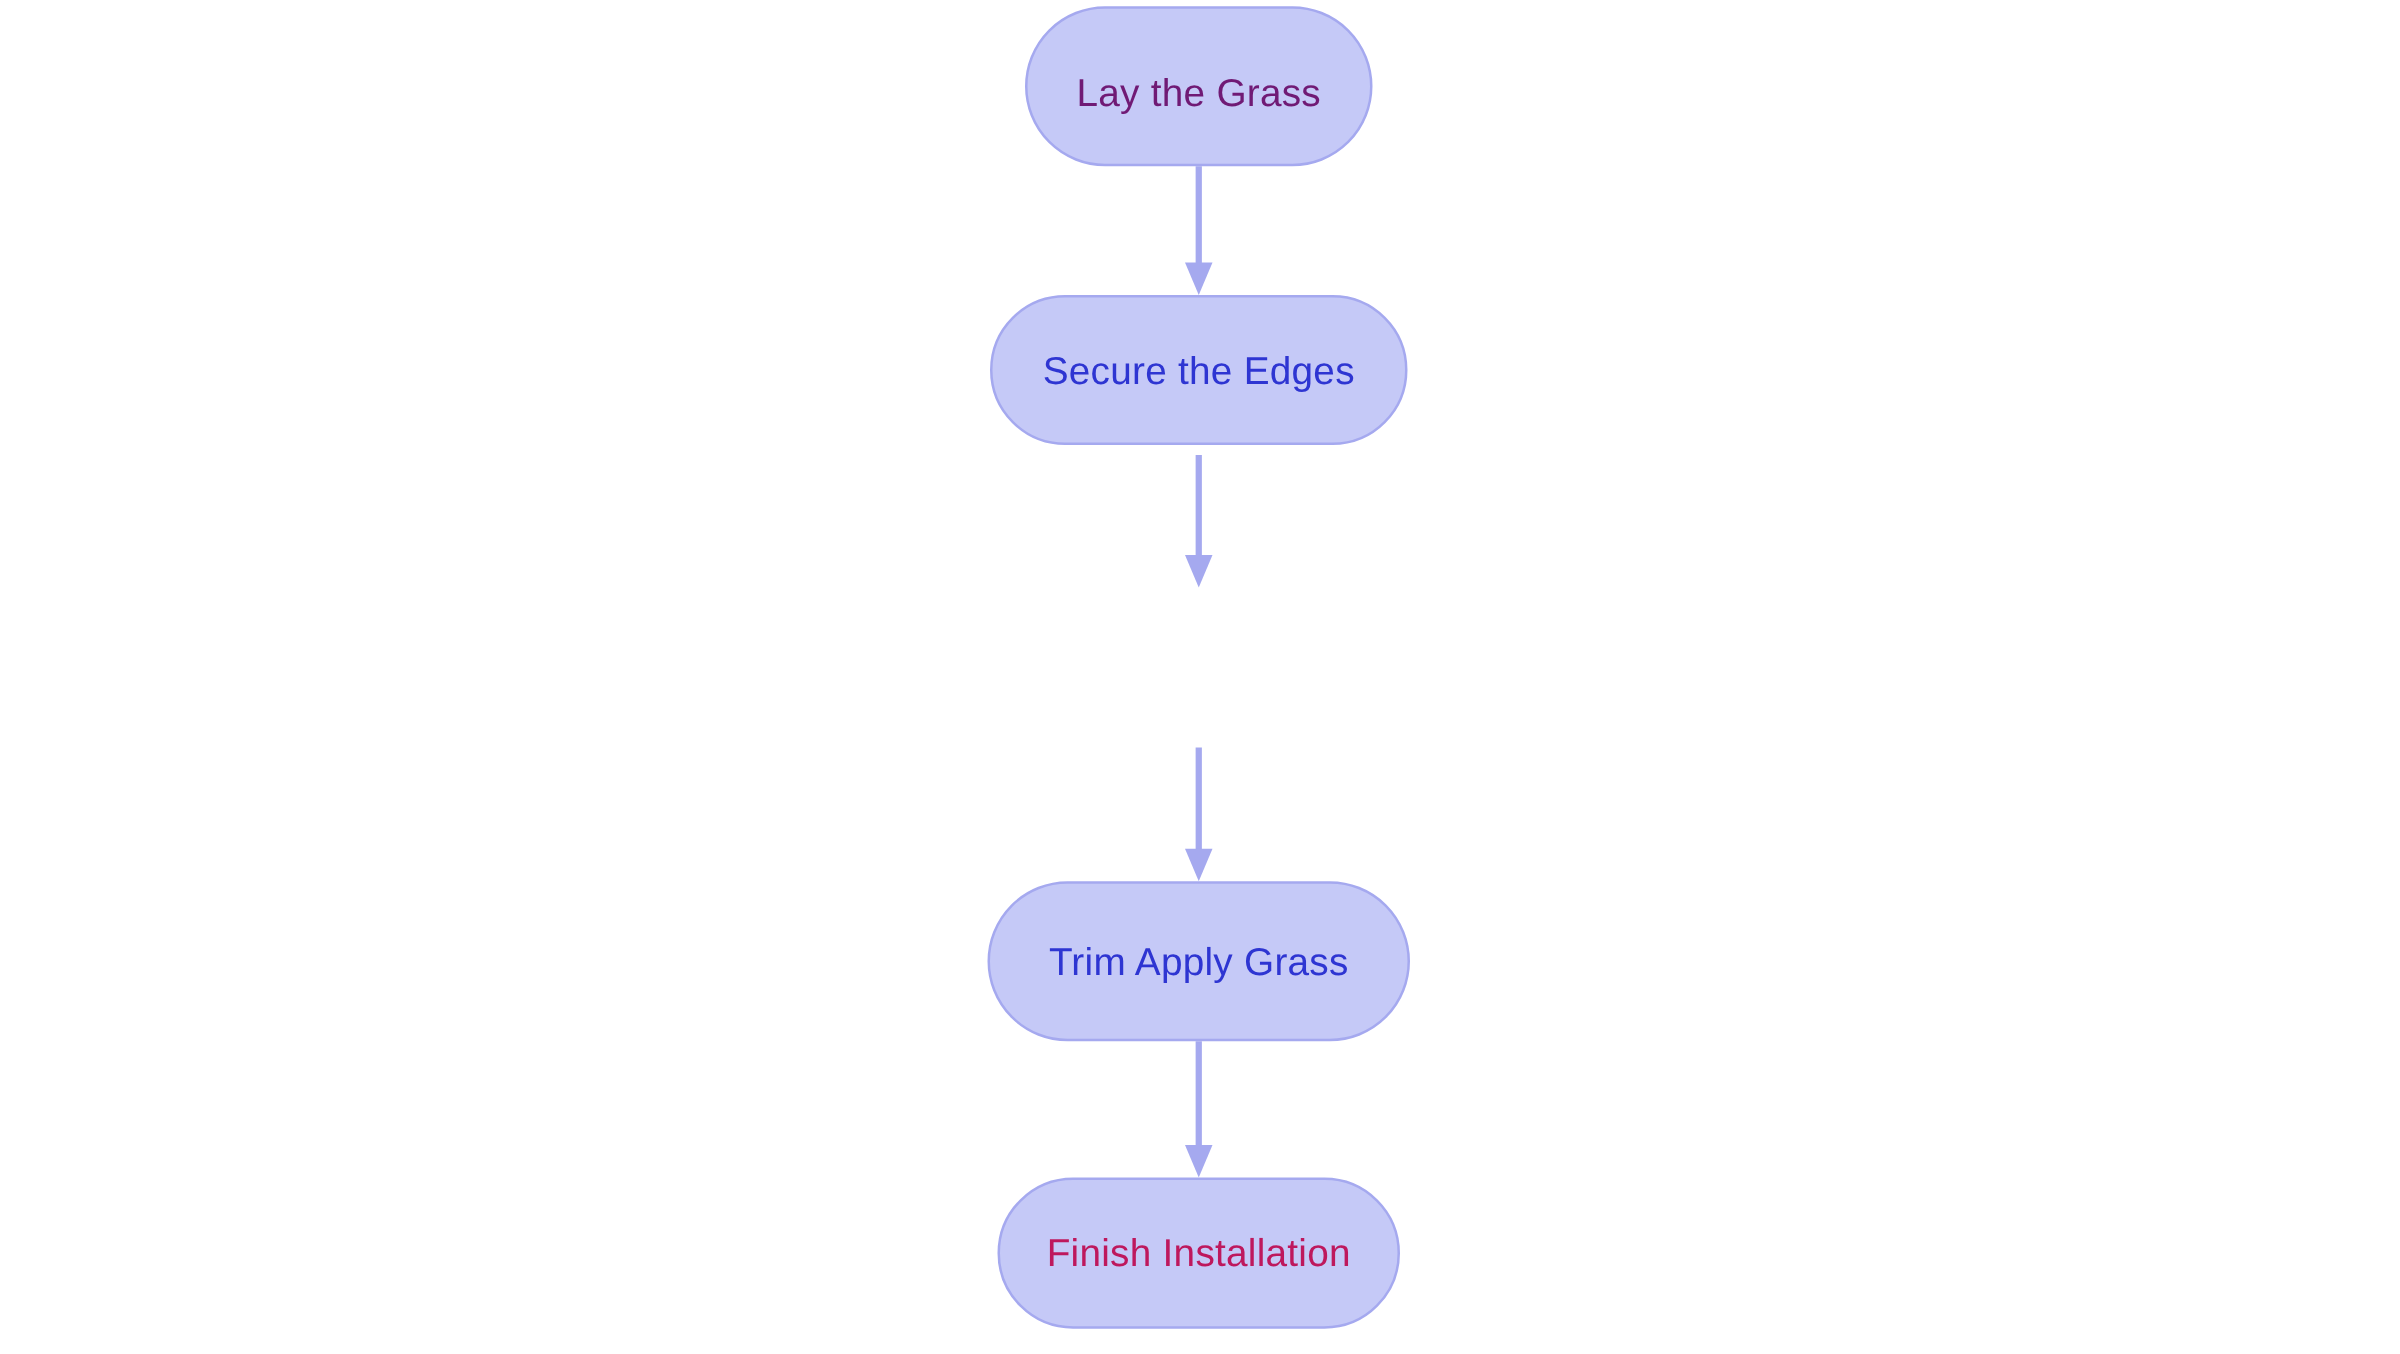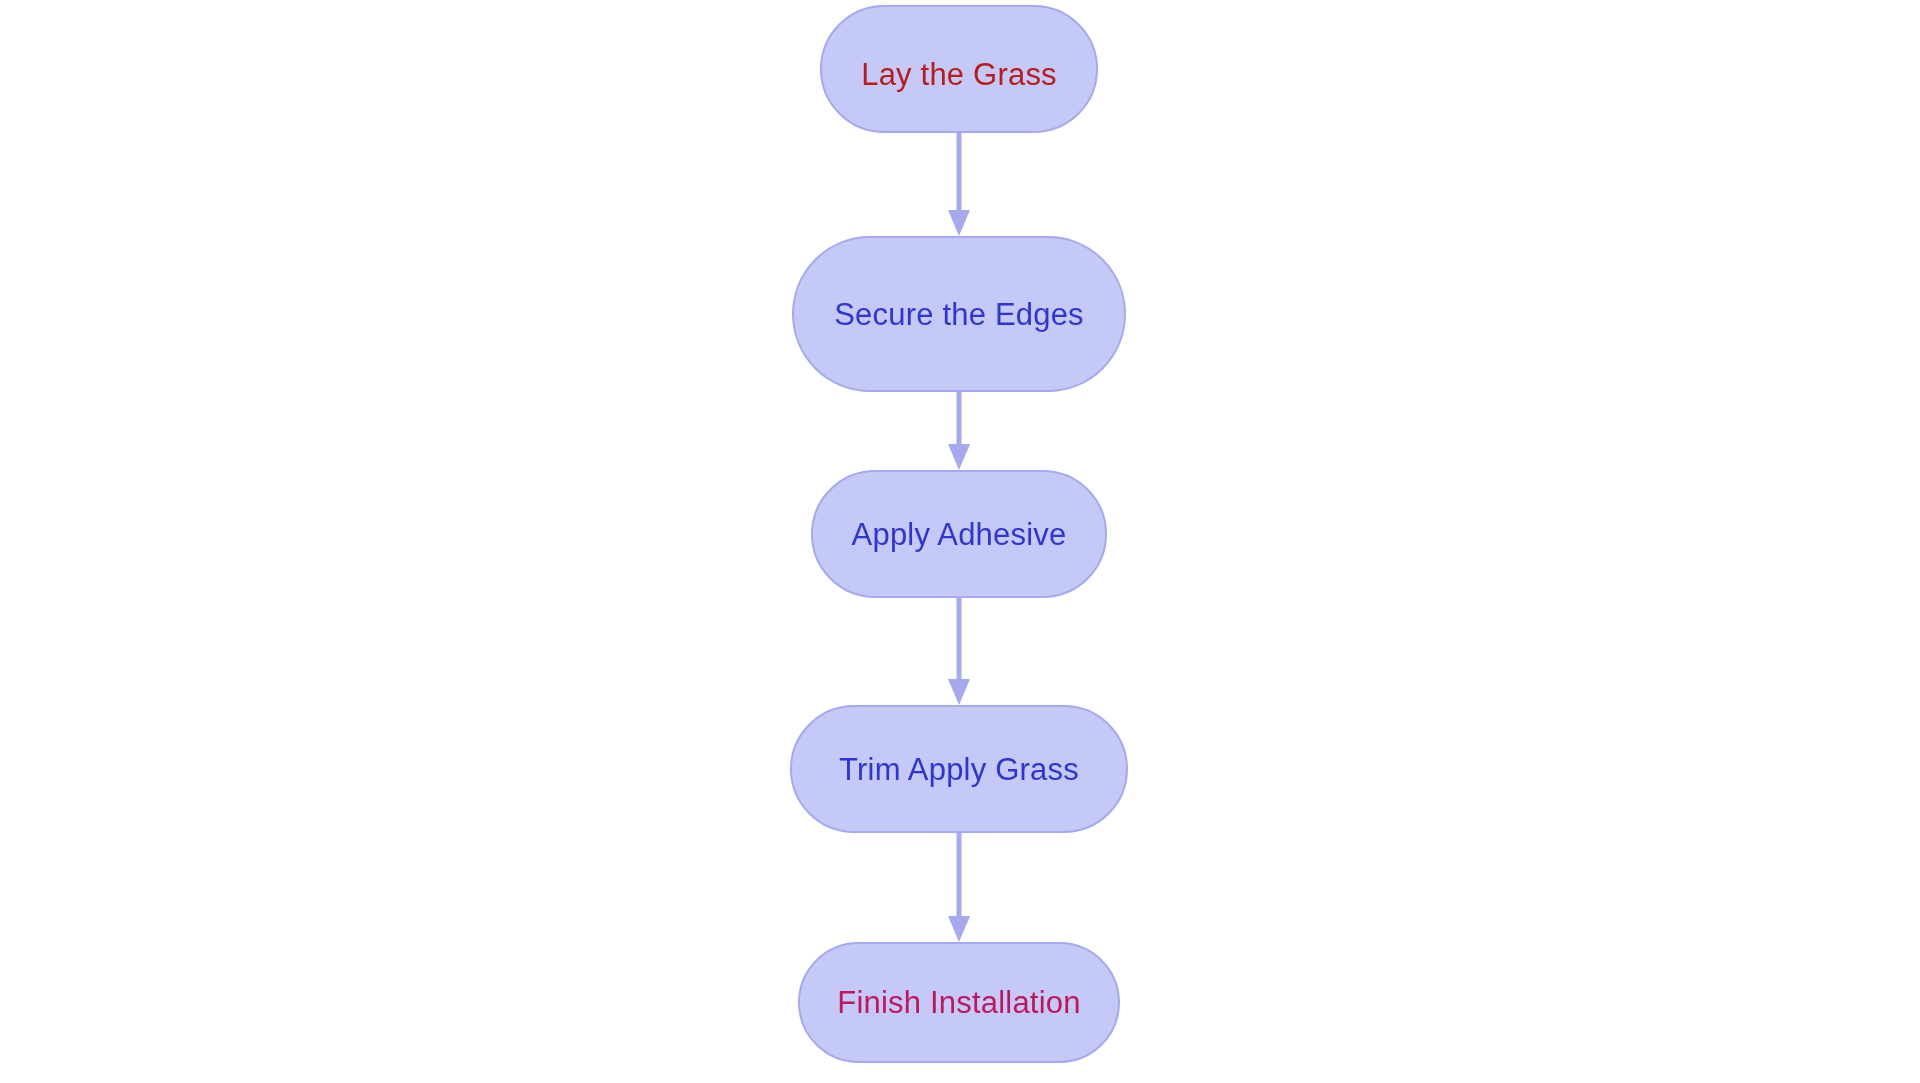--- a/index.html
+++ b/index.html
@@ -84,27 +84,24 @@
         <polygon points="948,679 970,679 959,705" fill="#a5a9ef"></polygon>
       </g>
       <g>
         <line x1="959" y1="833" x2="959" y2="918" stroke="#a5a9ef" stroke-width="5"></line>
         <polygon points="948,916 970,916 959,942" fill="#a5a9ef"></polygon>
       </g>
     </svg>
 
   <div class="node-layer">
       <div class="flow-node" style="left: 959px; top: 5px; width: 278px; height: 128px; background: rgb(197, 201, 247); border-color: rgb(165, 169, 239);">
-        <span class="flow-node-label" style="color: #b91c1c; font-size: 31px; margin-top: 10px;">Lay the Grass</span>
+        <span class="flow-node-label" style="color: #701a75; font-size: 31px; margin-top: 10px;">Lay the Grass</span>
       </div>
-      <div class="flow-node" style="left: 959px; top: 236px; width: 334px; height: 156px; background: rgb(197, 201, 247); border-color: rgb(165, 169, 239);">
+      <div class="flow-node" style="left: 959px; top: 236px; width: 334px; height: 120px; background: rgb(197, 201, 247); border-color: rgb(165, 169, 239);">
         <span class="flow-node-label" style="color: rgb(46, 53, 210); font-size: 31px;">Secure the Edges</span>
-      </div>
-      <div class="flow-node" style="left: 959px; top: 470px; width: 296px; height: 128px; background: rgb(197, 201, 247); border-color: rgb(165, 169, 239);">
-        <span class="flow-node-label" style="color: rgb(46, 53, 210); font-size: 31px;">Apply Adhesive</span>
       </div>
       <div class="flow-node" style="left: 959px; top: 705px; width: 338px; height: 128px; background: rgb(197, 201, 247); border-color: rgb(165, 169, 239);">
         <span class="flow-node-label" style="color: rgb(46, 53, 210); font-size: 31px;">Trim Apply Grass</span>
       </div>
       <div class="flow-node" style="left: 959px; top: 942px; width: 322px; height: 121px; background: rgb(197, 201, 247); border-color: rgb(165, 169, 239);">
         <span class="flow-node-label" style="color: #be185d; font-size: 31px;">Finish Installation</span>
       </div>
     </div>
 
 </div>

